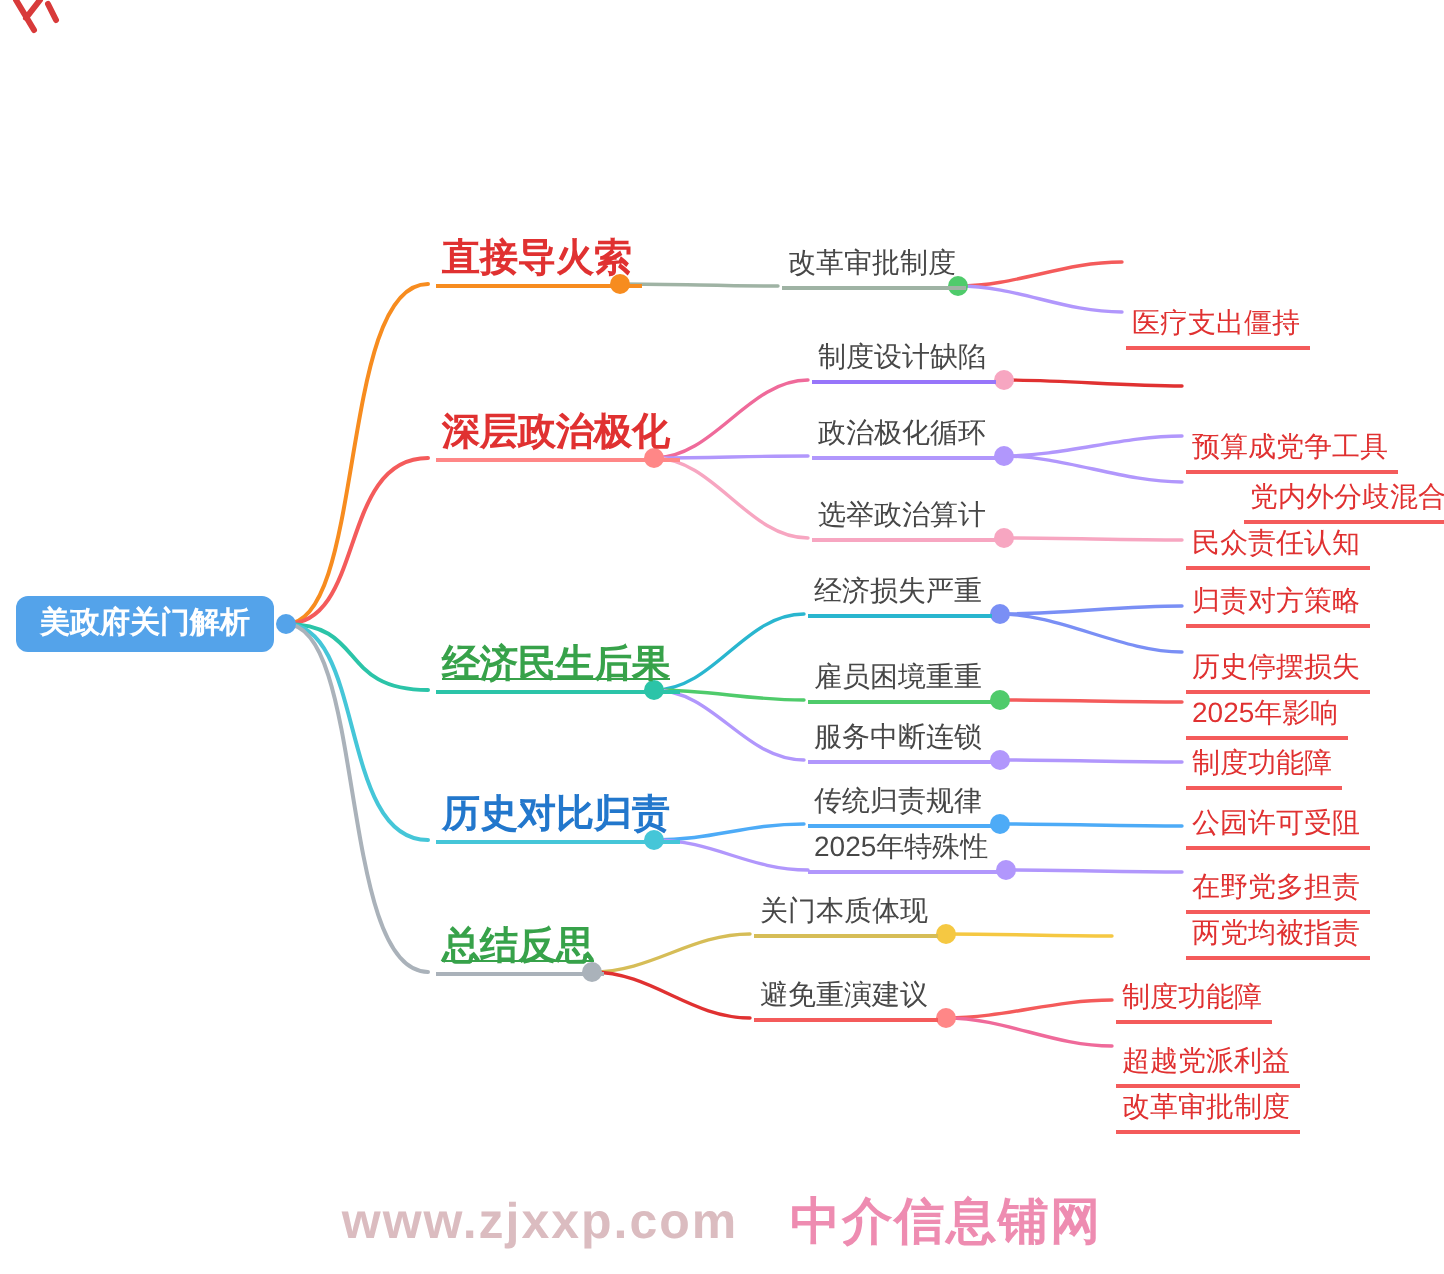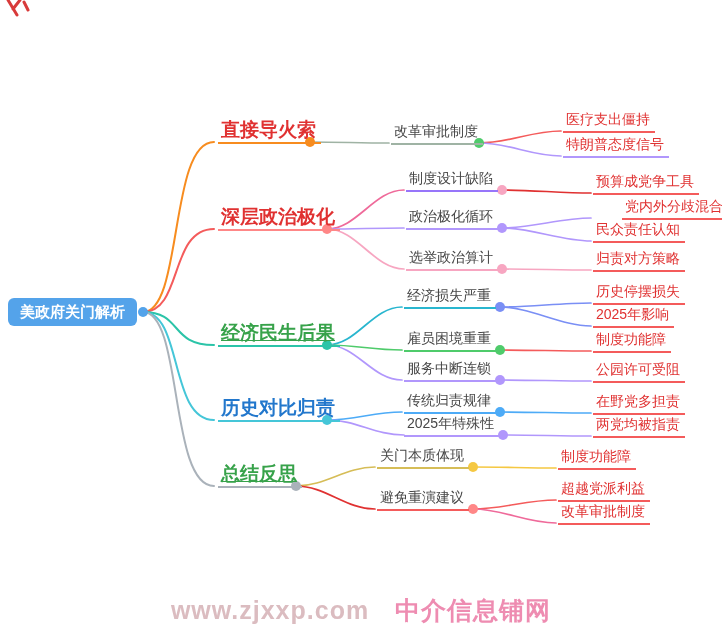--- a/index.html
+++ b/index.html
@@ -5,21 +5,21 @@
   html,body{margin:0;padding:0;background:#fff;}
   #stage{position:relative;width:722px;height:637px;background:#ffffff;overflow:hidden;
          font-family:"Liberation Sans","DejaVu Sans",sans-serif;}
   #edges{position:absolute;left:0;top:0;width:722px;height:637px;pointer-events:none;}
   #edges .dot{pointer-events:auto;}
   .edge{fill:none;stroke-width:1.7;stroke-linecap:round;}
   .edge.thick{stroke-width:2;}
   .node{position:absolute;font-size:14px;line-height:18px;white-space:nowrap;
         padding:0 5px 3px 3px;border-bottom:2px solid #ccc;color:var(--dark_text);}
   .lv1{font-size:19px;line-height:19px;font-weight:bold;}
-  .leaf{color:var(--red);}
+  .leaf{color:var(--red);margin-top:42px;}
   .c-red{color:var(--red);}
   .c-green{color:var(--deep_green);text-decoration:underline;}
   .c-blue{color:var(--deep_blue);}
   .root{position:absolute;left:8px;top:298px;background:var(--root_blue);color:#fff;
         font-size:15px;font-weight:bold;line-height:18px;padding:5px 12px;border-radius:6px;}
   .watermark{position:absolute;left:50%;top:594px;transform:translateX(-50%);
              font-size:25px;font-weight:bold;letter-spacing:1px;white-space:nowrap;}
   .wm-url{color:var(--wm_gray);}
   .wm-site{color:var(--wm_pink);margin-left:18px;}
   .corner{position:absolute;left:4px;top:0;}
@@ -102,21 +102,20 @@
   <div class="node" style="left:406px;top:248px;border-bottom-color:var(--light_pink)">选举政治算计</div>
   <div class="node" style="left:404px;top:286px;border-bottom-color:var(--teal_line)">经济损失严重</div>
   <div class="node" style="left:404px;top:329px;border-bottom-color:var(--green)">雇员困境重重</div>
   <div class="node" style="left:404px;top:359px;border-bottom-color:var(--purple)">服务中断连锁</div>
   <div class="node" style="left:404px;top:391px;border-bottom-color:var(--blue)">传统归责规律</div>
   <div class="node" style="left:404px;top:414px;border-bottom-color:var(--purple)">2025年特殊性</div>
   <div class="node" style="left:377px;top:446px;border-bottom-color:var(--olive)">关门本质体现</div>
   <div class="node" style="left:377px;top:488px;border-bottom-color:var(--soft_red)">避免重演建议</div>
 
   <div class="node leaf" style="left:563px;top:110px;border-bottom-color:var(--soft_red)">医疗支出僵持</div>
-  <div class="node leaf" style="left:563px;top:135px;border-bottom-color:var(--purple)">特朗普态度信号</div>
   <div class="node leaf" style="left:593px;top:172px;border-bottom-color:var(--soft_red)">预算成党争工具</div>
   <div class="node leaf" style="left:622px;top:197px;border-bottom-color:var(--soft_red)">党内外分歧混合</div>
   <div class="node leaf" style="left:593px;top:220px;border-bottom-color:var(--soft_red)">民众责任认知</div>
   <div class="node leaf" style="left:593px;top:249px;border-bottom-color:var(--soft_red)">归责对方策略</div>
   <div class="node leaf" style="left:593px;top:282px;border-bottom-color:var(--soft_red)">历史停摆损失</div>
   <div class="node leaf" style="left:593px;top:305px;border-bottom-color:var(--soft_red)">2025年影响</div>
   <div class="node leaf" style="left:593px;top:330px;border-bottom-color:var(--soft_red)">制度功能障</div>
   <div class="node leaf" style="left:593px;top:360px;border-bottom-color:var(--soft_red)">公园许可受阻</div>
   <div class="node leaf" style="left:593px;top:392px;border-bottom-color:var(--soft_red)">在野党多担责</div>
   <div class="node leaf" style="left:593px;top:415px;border-bottom-color:var(--soft_red)">两党均被指责</div>

